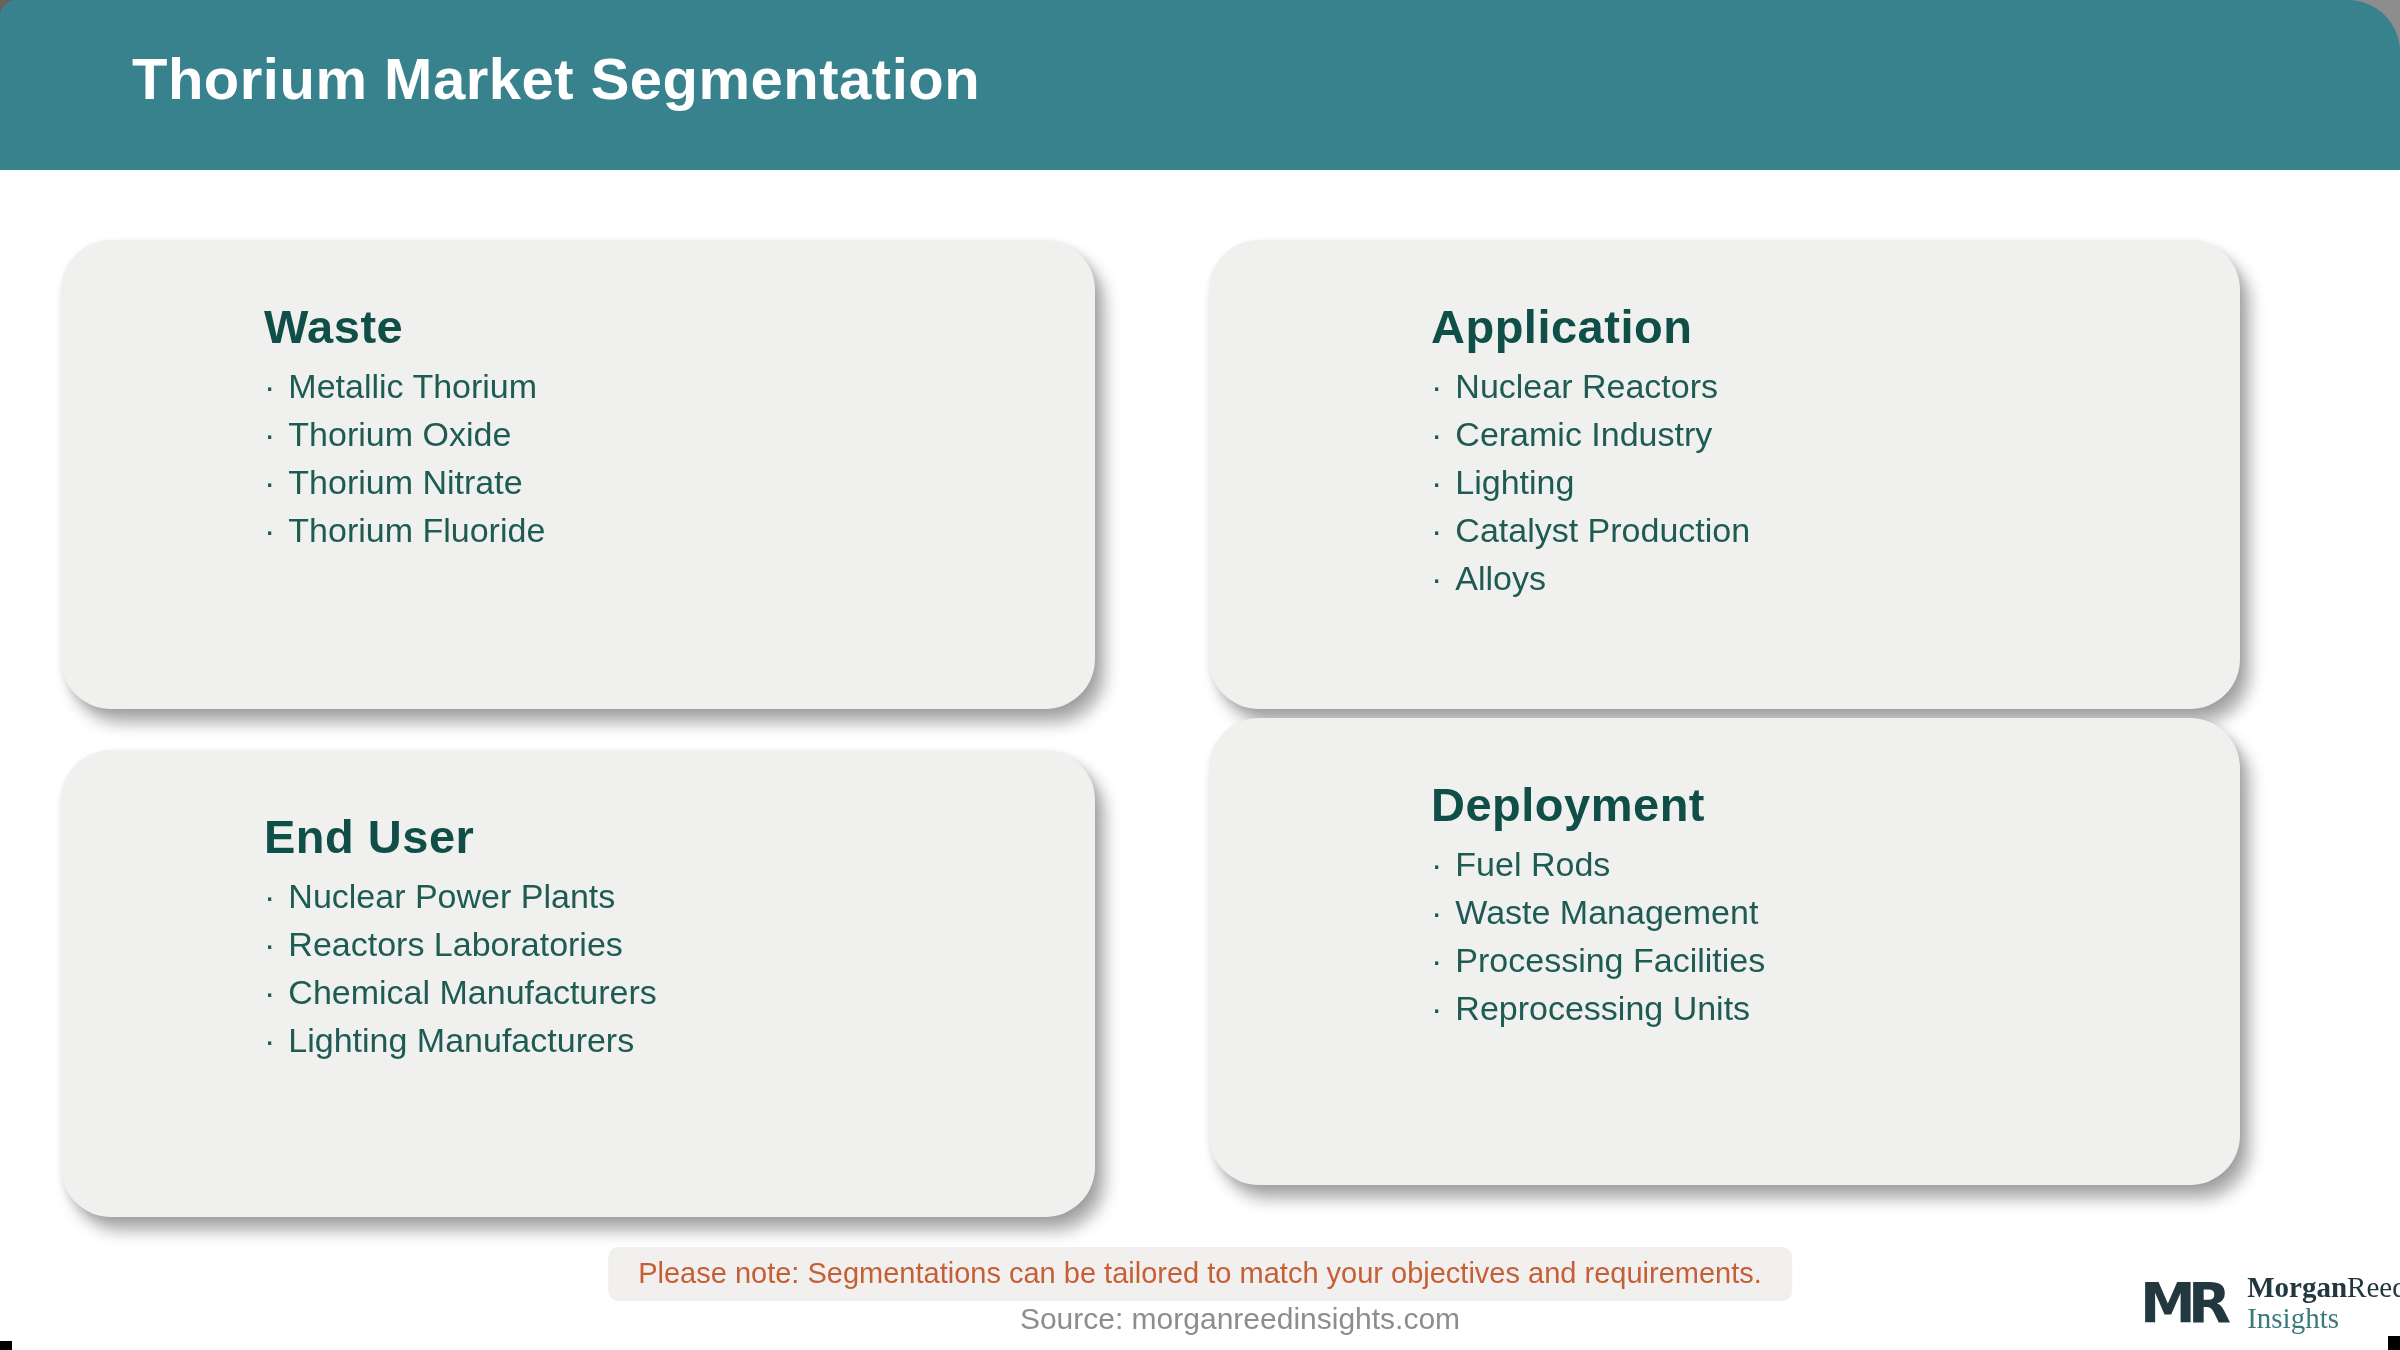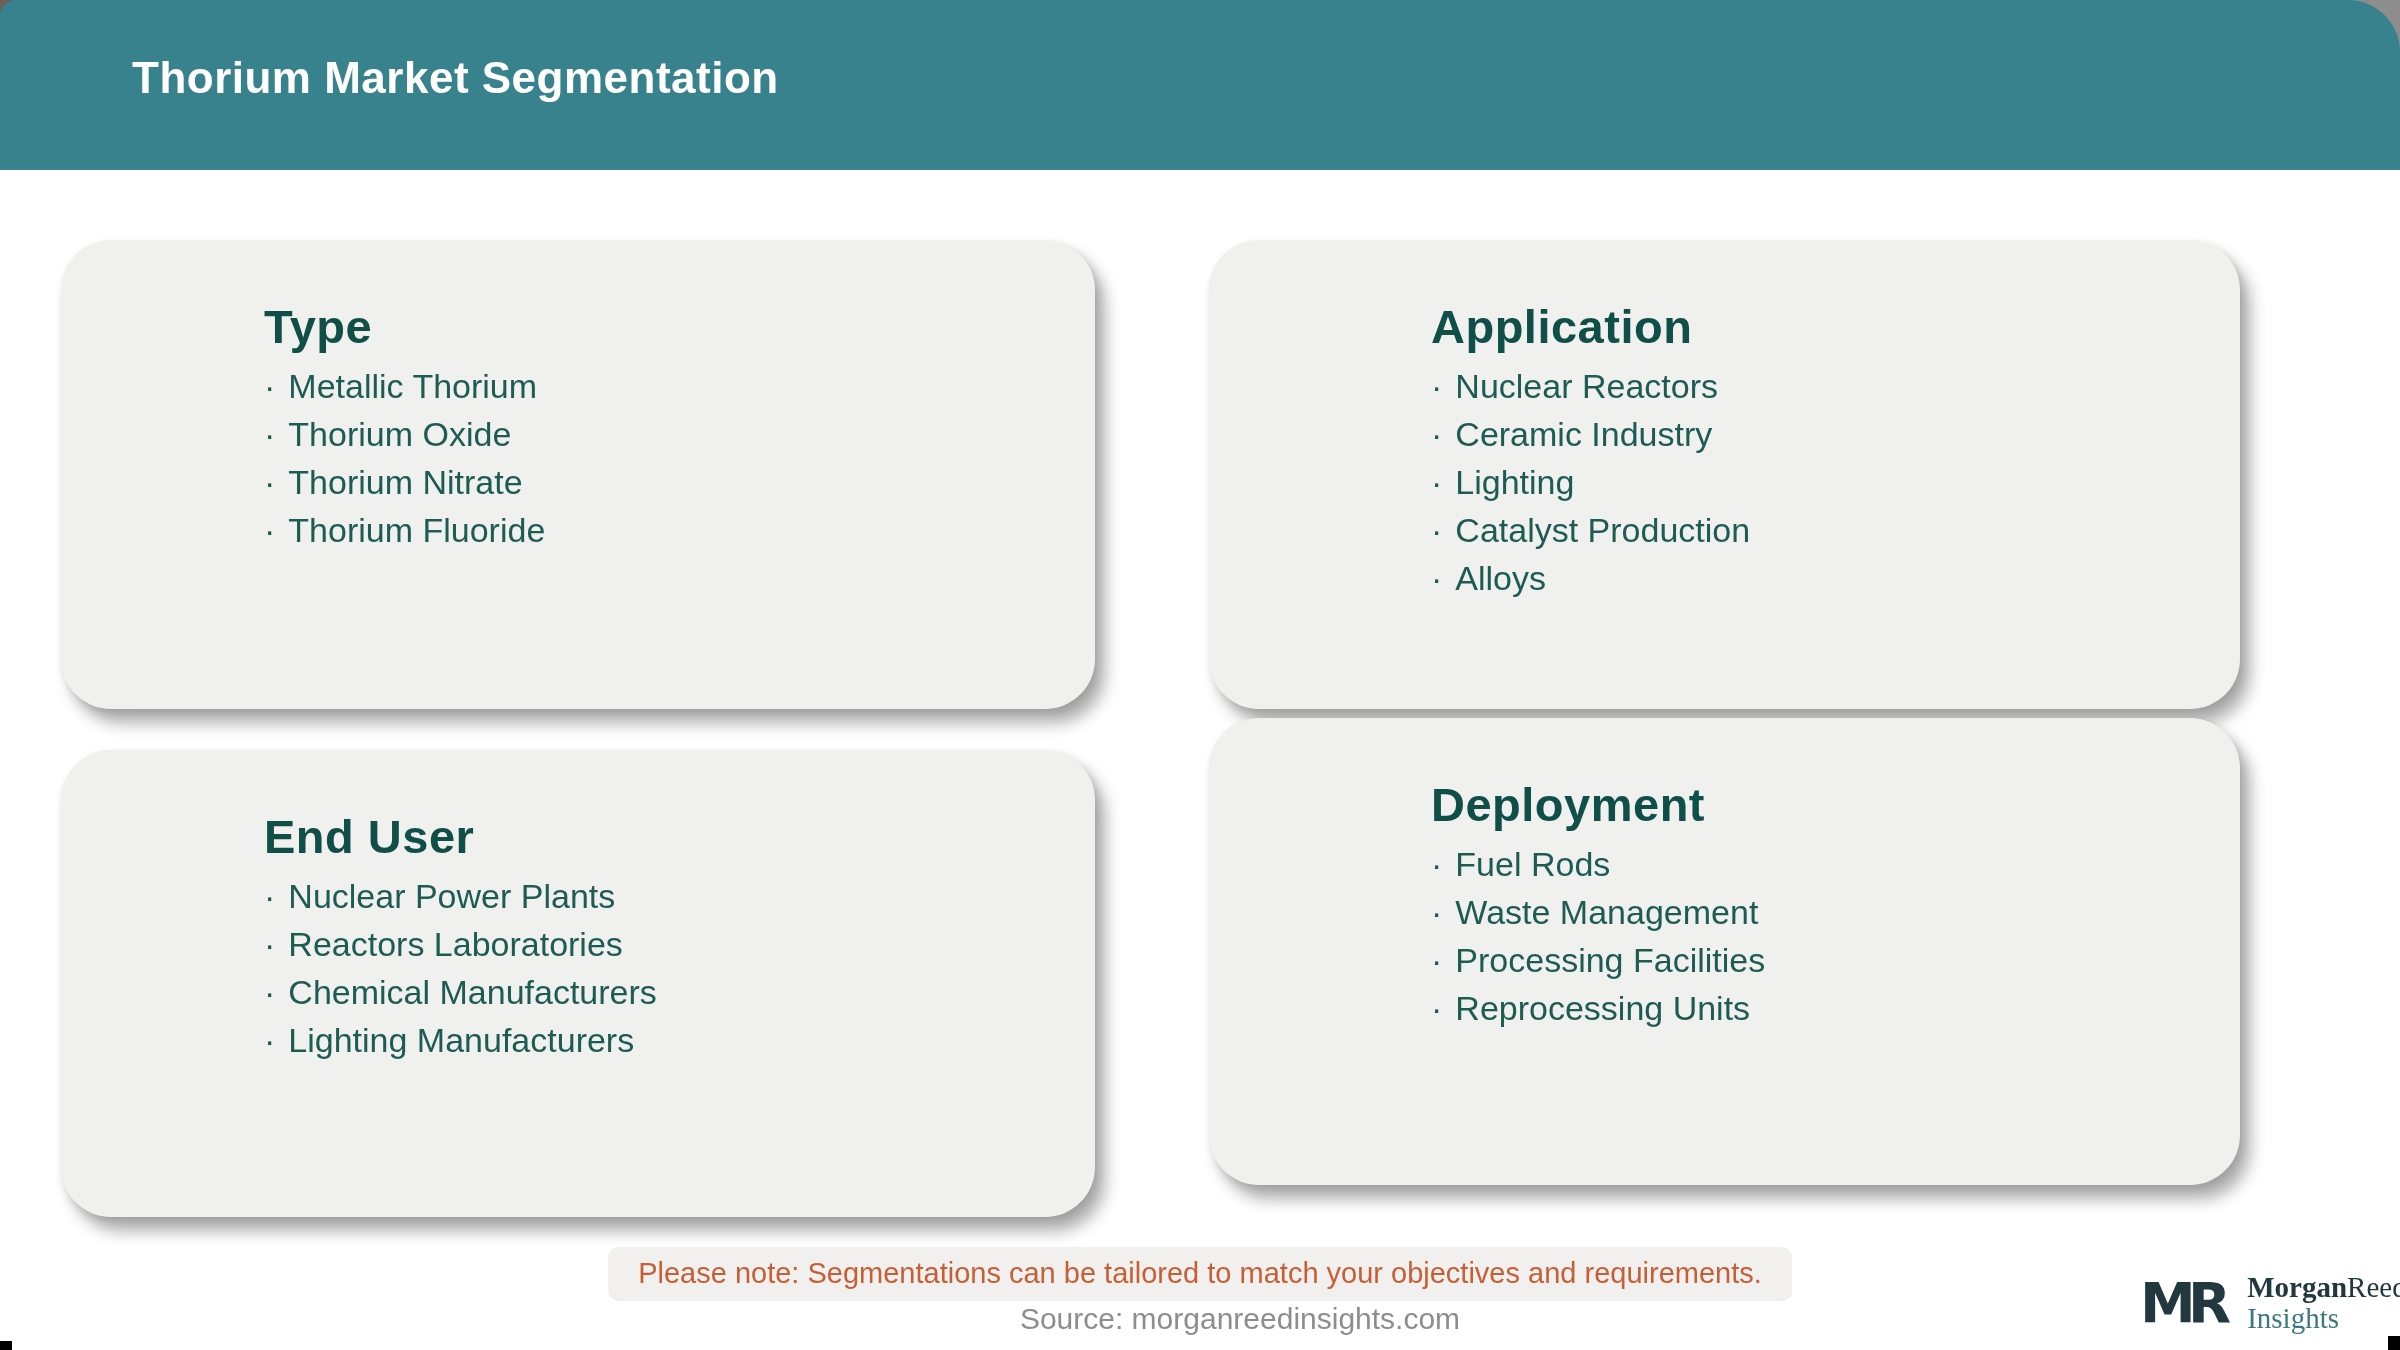--- a/index.html
+++ b/index.html
@@ -16,21 +16,21 @@
   .corner-right { right:0; width:80px; height:80px; background:var(--corner_right,#8d8d8d); }
 
   .header {
     position:absolute; z-index:1; top:0; left:0; width:2400px; height:170px;
     background:var(--header_bg,#38828e);
     border-radius:16px 52px 0 0;
     display:flex; align-items:center;
   }
   .header h1 {
     margin:0 0 14px 132px;
-    font-size:44px; font-weight:700; letter-spacing:0.5px;
+    font-size:58px; font-weight:700; letter-spacing:0.5px;
     color:var(--header_text,#ffffff);
   }
 
   .card {
     position:absolute; box-sizing:border-box;
     background:var(--card_bg,#f0f0ef);
     border-radius:50px; padding-top:58px;
     box-shadow:10px 14px 16px rgba(0,0,0,0.32), 2px 3px 8px rgba(0,0,0,0.10);
   }
   .card h2 {
@@ -86,21 +86,21 @@
 <div class="slide">
 
   <div class="corner corner-left"></div>
   <div class="corner corner-right"></div>
 
   <div class="header">
     <h1>Thorium Market Segmentation</h1>
   </div>
 
   <div class="card" id="card-type">
-    <h2>Type</h2>
+    <h2>Waste</h2>
     <ul>
         <li>Metallic Thorium</li>
         <li>Thorium Oxide</li>
         <li>Thorium Nitrate</li>
         <li>Thorium Fluoride</li>
       </ul>
   </div>
 
   <div class="card" id="card-application">
     <h2>Application</h2>

